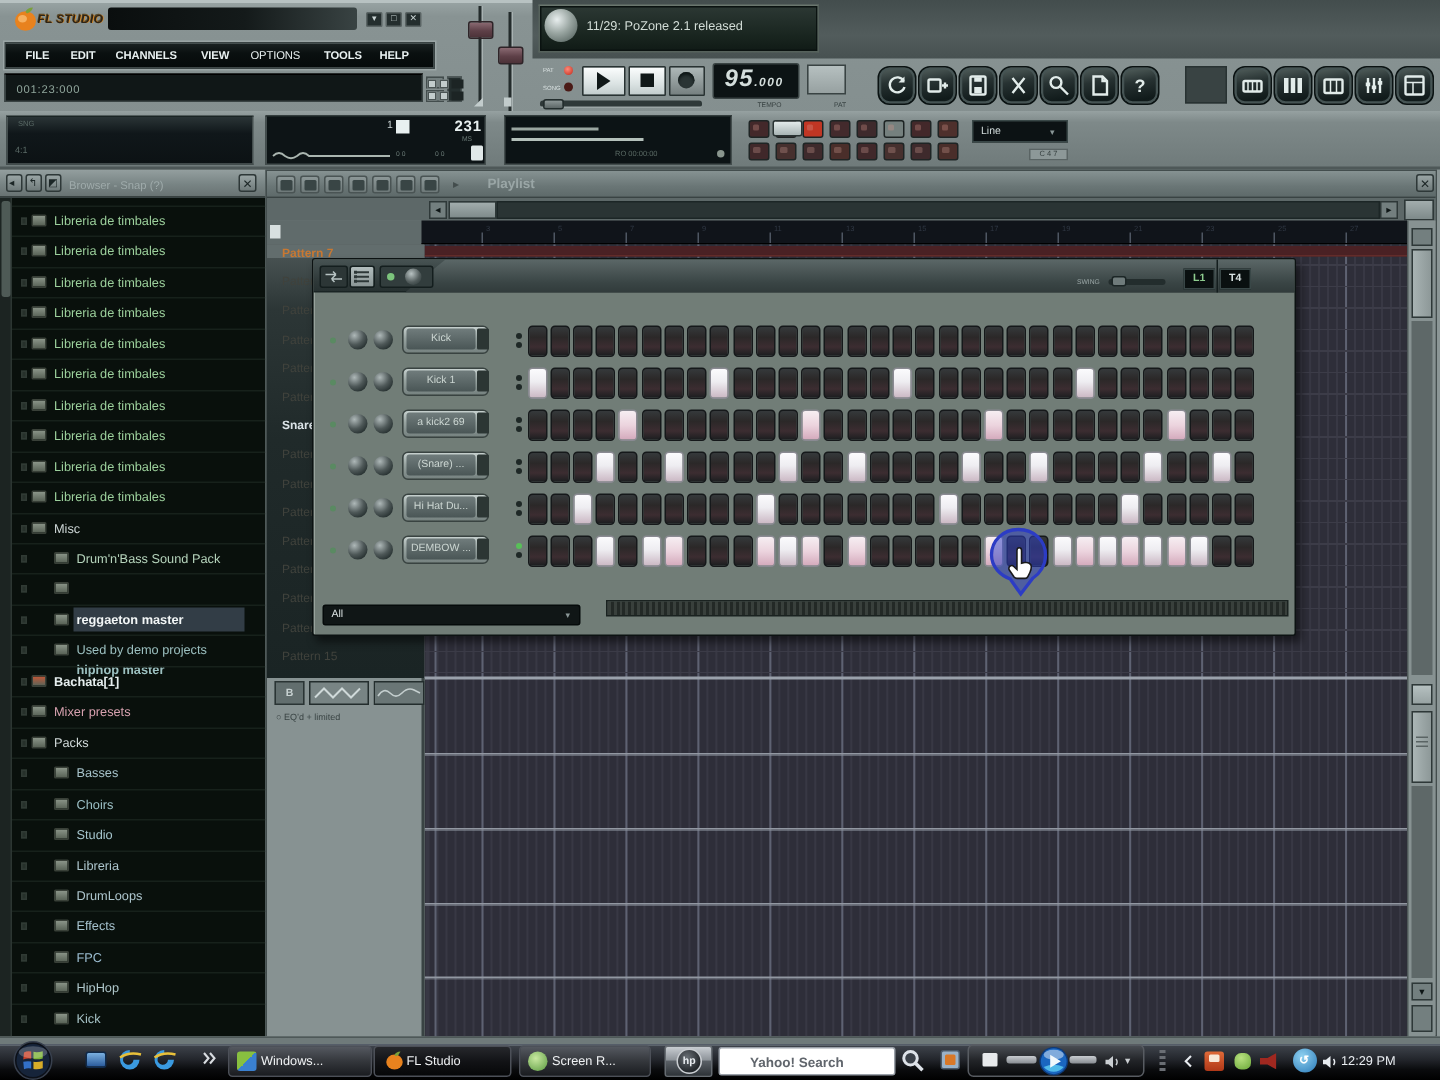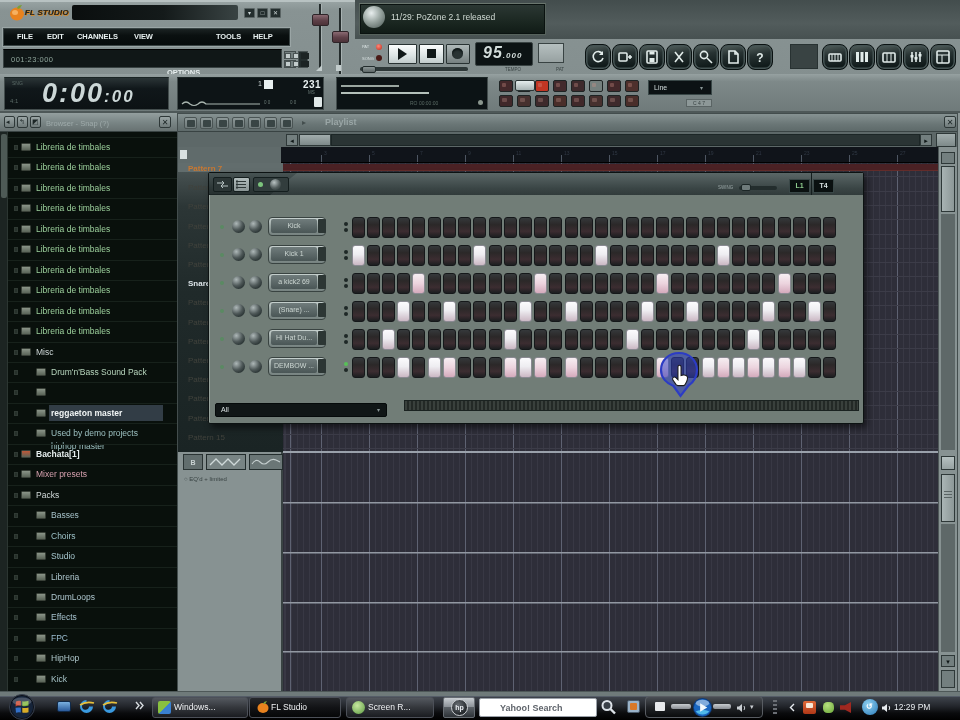--- a/index.html
+++ b/index.html
@@ -17,21 +17,21 @@
 </svg>
     <div class="abs" style="left:25px;top:8px;font-size:8px;font-weight:bold;font-style:italic;color:#2e2416;text-shadow:0.6px 0.6px 0 #d88a28, -0.4px -0.4px 0 #5a4a2a;letter-spacing:0.2px;">FL STUDIO</div>
     <div class="abs" style="left:244px;top:8px;width:11px;height:10px;background:#242e2e;border:1px solid #5a6464;border-radius:1px;color:#cad4d4;font-size:6px;line-height:8px;text-align:center;">▾</div>
     <div class="abs" style="left:257px;top:8px;width:11px;height:10px;background:#242e2e;border:1px solid #5a6464;border-radius:1px;color:#cad4d4;font-size:6px;line-height:8px;text-align:center;">□</div>
     <div class="abs" style="left:270px;top:8px;width:11px;height:10px;background:#242e2e;border:1px solid #5a6464;border-radius:1px;color:#cad4d4;font-size:6px;line-height:8px;text-align:center;">✕</div>
     <div class="abs" style="left:3px;top:28px;width:287px;height:18px;background:linear-gradient(180deg,#1a2222,#0a1010 40%,#050a0a);border:1px solid #394343;box-shadow:0 0 0 1px #9aa5a5;"></div>
     <div class="abs" style="left:17px;top:32px;font-size:7.5px;font-weight:bold;color:#e8f0f0;letter-spacing:-0.1px;">FILE</div>
     <div class="abs" style="left:47px;top:32px;font-size:7.5px;font-weight:bold;color:#e8f0f0;letter-spacing:-0.1px;">EDIT</div>
     <div class="abs" style="left:77px;top:32px;font-size:7.5px;font-weight:bold;color:#e8f0f0;letter-spacing:-0.1px;">CHANNELS</div>
     <div class="abs" style="left:134px;top:32px;font-size:7.5px;font-weight:bold;color:#e8f0f0;letter-spacing:-0.1px;">VIEW</div>
-    <div class="abs" style="left:167px;top:32px;font-size:7.5px;font-weight:bold;color:#e8f0f0;letter-spacing:-0.1px;margin-top:36px;">OPTIONS</div>
+    <div class="abs" style="left:167px;top:32px;font-size:7.5px;font-weight:normal;color:#e8f0f0;letter-spacing:-0.1px;">OPTIONS</div>
     <div class="abs" style="left:216px;top:32px;font-size:7.5px;font-weight:bold;color:#e8f0f0;letter-spacing:-0.1px;">TOOLS</div>
     <div class="abs" style="left:253px;top:32px;font-size:7.5px;font-weight:bold;color:#e8f0f0;letter-spacing:-0.1px;">HELP</div>
     <div class="abs" style="left:3px;top:49px;width:279px;height:19px;background:#101717;border:1px solid #394343;border-top-color:#000;"></div>
     <div class="abs" style="left:11px;top:55px;font-size:7.5px;color:#8fa59b;letter-spacing:0.5px;">001:23:000</div>
     <div class="abs" style="left:284px;top:51px;width:12px;height:8px;background:#737f7f;border:1px solid #434d4d;"></div>
     <div class="abs" style="left:284px;top:60px;width:12px;height:8px;background:#737f7f;border:1px solid #434d4d;"></div>
     <div class="abs" style="left:298px;top:51px;width:10px;height:17px;background:#242e2e;border:1px solid #4a5454;"></div>
     <div class="abs" style="left:319px;top:4px;width:3px;height:66px;background:#232b2b;border-right:1px solid #a8b2b2;"></div>
     <div class="abs" style="left:312px;top:14px;width:17px;height:12px;background:linear-gradient(180deg,#8a6a72,#5e4048 55%,#4c3238);border:1px solid #2e2428;border-radius:2px;"></div>
     <div class="abs" style="left:339px;top:8px;width:3px;height:66px;background:#232b2b;border-right:1px solid #a8b2b2;"></div>
@@ -123,21 +123,20 @@
     </svg>
     <div class="abs" style="left:930px;top:44px;width:26px;height:26px;border-radius:8px;background:linear-gradient(170deg,#55625f,#273232 40%,#101a1a 85%,#1c2626);border:1px solid #0a1212;box-shadow:inset 0 0 0 1.5px #465454;"></div>
     <svg class="abs" style="left:935px;top:49px;" width="16" height="16" viewBox="0 0 16 16">
       <rect x="2" y="2" width="12" height="12" rx="1" stroke="#e2ecea" fill="none" stroke-width="1.6"></rect>
       <path d="M2 6 h12 M7 6 v8" stroke="#e2ecea" stroke-width="1"></path>
     </svg>
     <div class="abs" style="left:0;top:74px;width:960px;height:38px;background:linear-gradient(180deg,#96a1a1,#7e8989 20%,#6f7a7a);"></div>
     <div class="abs" style="left:4px;top:77px;width:165px;height:33px;background:linear-gradient(180deg,#2a3436,#10171a 35%,#0c1214);border:1px solid #434d4d;border-top-color:#1a2424;"></div>
     <div class="abs" style="left:12px;top:80px;font-size:5px;color:#5a6a66;">SNG</div>
     <div class="abs" style="left:10px;top:98px;font-size:6px;color:#5a6a66;">4:1</div>
-    <div class="abs" style="left:42px;top:78px;font-size:27px;font-weight:bold;font-style:italic;color:#ccd7d7;letter-spacing:2px;">0:00<span style="font-size:17px;">:00</span></div>
     <div class="abs" style="left:177px;top:77px;width:147px;height:33px;background:#0d1416;border:1px solid #434d4d;border-top-color:#1a2424;"></div>
     <svg class="abs" style="left:180px;top:95px;" width="85" height="13" viewBox="0 0 85 13">
       <path d="M2 9 Q6 5 10 9 Q14 12 18 9 Q22 5 26 9 L80 9" stroke="#aab6b0" stroke-width="1.2" fill="none"></path>
     </svg>
     <div class="abs" style="left:258px;top:80px;font-size:7px;color:#c8d2d2;">1</div>
     <div class="abs" style="left:264px;top:80px;width:9px;height:9px;background:#e8f0f0;"></div>
     <div class="abs" style="left:303px;top:79px;font-size:10px;font-weight:bold;color:#e8f0f0;letter-spacing:0.5px;">231</div>
     <div class="abs" style="left:308px;top:90px;font-size:4.5px;color:#6a7a76;">MS</div>
     <div class="abs" style="left:264px;top:100px;font-size:4.5px;color:#6a7a76;">0 0</div>
     <div class="abs" style="left:290px;top:100px;font-size:4.5px;color:#6a7a76;">0 0</div>
@@ -241,21 +240,21 @@
     <div class="abs" style="left:14px;top:349.5px;width:4px;height:5px;background:#26302a;border:1px solid #303a34;"></div>
     <div class="abs" style="left:21px;top:347.5px;width:10px;height:8px;background:linear-gradient(180deg,#8a9488,#5a6458);border:1px solid #394038;border-radius:1px;"></div>
     <div class="abs" style="left:36px;top:346.5px;font-size:8.5px;font-weight:normal;color:#cdd6d6;white-space:nowrap;">Misc</div>
     <div class="abs" style="left:8px;top:361.9px;width:169px;height:20.45px;border-top:1px solid #17211b;"></div>
     <div class="abs" style="left:14px;top:369.9px;width:4px;height:5px;background:#26302a;border:1px solid #303a34;"></div>
     <div class="abs" style="left:36px;top:367.9px;width:10px;height:8px;background:linear-gradient(180deg,#8a9488,#5a6458);border:1px solid #394038;border-radius:1px;"></div>
     <div class="abs" style="left:51px;top:366.9px;font-size:8.5px;font-weight:normal;color:#b6d4bc;white-space:nowrap;">Drum'n'Bass Sound Pack</div>
     <div class="abs" style="left:8px;top:382.4px;width:169px;height:20.45px;border-top:1px solid #17211b;"></div>
     <div class="abs" style="left:14px;top:390.4px;width:4px;height:5px;background:#26302a;border:1px solid #303a34;"></div>
     <div class="abs" style="left:36px;top:388.4px;width:10px;height:8px;background:linear-gradient(180deg,#8a9488,#5a6458);border:1px solid #394038;border-radius:1px;"></div>
-    <div class="abs" style="left:51px;top:409px;font-size:8.5px;font-weight:normal;color:#9cc0c0;white-space:nowrap;margin-top:32px;">hiphop master</div>
+    <div class="abs" style="left:51px;top:409px;font-size:8.5px;font-weight:bold;color:#9cc0c0;white-space:nowrap;margin-top:32px;">hiphop master</div>
     <div class="abs" style="left:8px;top:402.8px;width:169px;height:20.45px;border-top:1px solid #17211b;"></div>
     <div class="abs" style="left:14px;top:410.8px;width:4px;height:5px;background:#26302a;border:1px solid #303a34;"></div>
     <div class="abs" style="left:49px;top:404.8px;width:114px;height:16px;background:#323d46;"></div>
     <div class="abs" style="left:36px;top:408.8px;width:10px;height:8px;background:linear-gradient(180deg,#8a9488,#5a6458);border:1px solid #394038;border-radius:1px;"></div>
     <div class="abs" style="left:51px;top:407.8px;font-size:8.5px;font-weight:bold;color:#f2f6f6;white-space:nowrap;">reggaeton master</div>
     <div class="abs" style="left:8px;top:423.3px;width:169px;height:20.45px;border-top:1px solid #17211b;"></div>
     <div class="abs" style="left:14px;top:431.3px;width:4px;height:5px;background:#26302a;border:1px solid #303a34;"></div>
     <div class="abs" style="left:36px;top:429.3px;width:10px;height:8px;background:linear-gradient(180deg,#8a9488,#5a6458);border:1px solid #394038;border-radius:1px;"></div>
     <div class="abs" style="left:51px;top:428.3px;font-size:8.5px;font-weight:normal;color:#9cc0c0;white-space:nowrap;">Used by demo projects</div>
     <div class="abs" style="left:8px;top:443.8px;width:169px;height:20.45px;border-top:1px solid #17211b;"></div>

